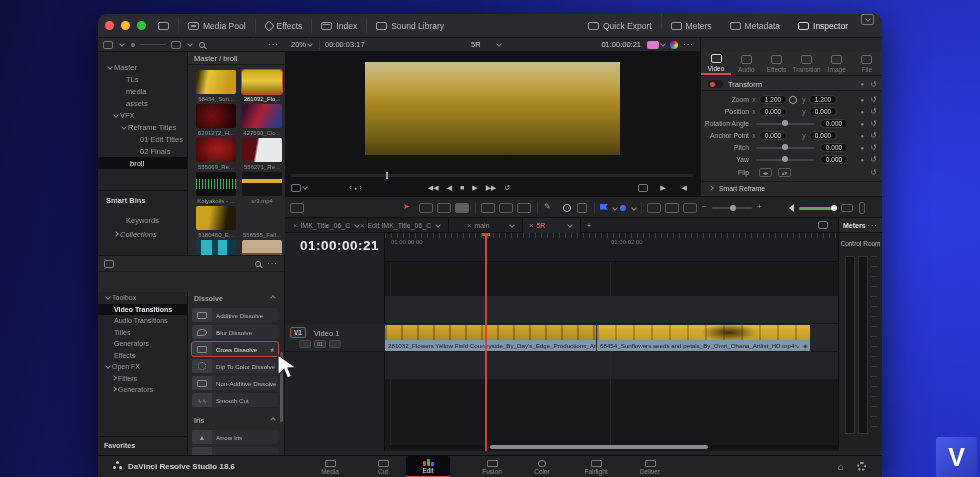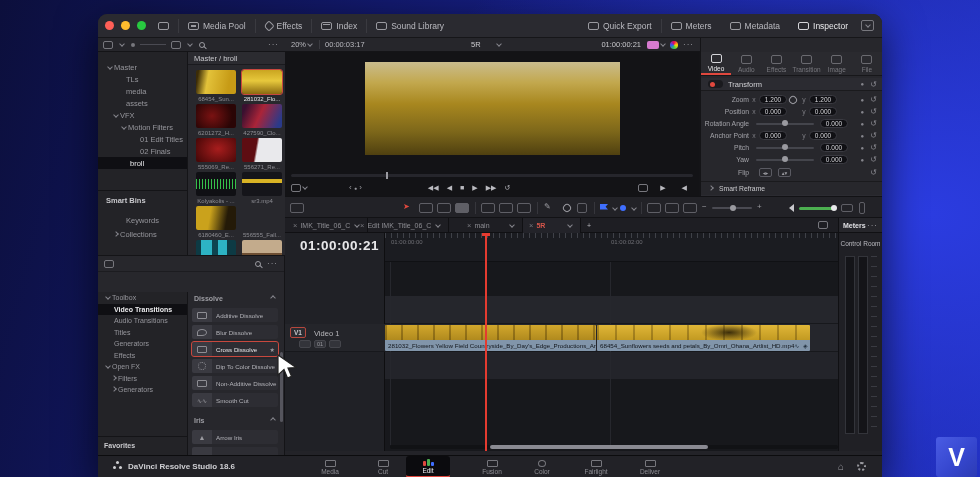--- a/index.html
+++ b/index.html
@@ -200,21 +200,21 @@
       <span class="tsep"></span>
       <div class="tbtn">
         <span class="ticon ix"></span>
         <span>Index</span>
       </div>
       <span class="tsep"></span>
       <div class="tbtn">
         <span class="ticon"></span>
         <span>Sound Library</span>
       </div>
-      <div style="margin-left:auto; display:flex; align-items:center; height:100%;">
+      <div style="margin-left:auto; display:flex; align-items:flex-start; height:100%;">
         <div class="tbtn">
           <span class="ticon"></span>
           <span>Quick Export</span>
         </div>
         <span class="tsep"></span>
         <div class="tbtn">
           <span class="ticon"></span>
           <span>Meters</span>
         </div>
         <div class="tbtn">
@@ -272,39 +272,39 @@
         </div>
       <div class="binrow" style="padding-left:28px;">
           <span>assets</span>
         </div>
       <div class="binrow" style="padding-left:14px;">
           <span class="chev"></span>
           <span>VFX</span>
         </div>
       <div class="binrow" style="padding-left:22px;">
           <span class="chev"></span>
-          <span>Motion Filters</span>
+          <span>Reframe Titles</span>
         </div>
       <div class="binrow" style="padding-left:42px;">
           <span>01 Edit Titles</span>
         </div>
       <div class="binrow" style="padding-left:42px;">
           <span>02 Finals</span>
         </div>
       <div class="binrow sel" style="padding-left:32px;">
           <span>broll</span>
         </div>
       <div style="position:absolute; left:0; top:138px; width:100%; height:1px; background:#141417;"></div>
       <div class="binrow" style="padding-left:8px; position:absolute; top:142px; width:100%; color:#c9c9cd; font-weight:bold;">
           <span>Smart Bins</span>
         </div>
       <div class="binrow" style="padding-left:28px; position:absolute; top:162px; width:100%;">
           <span>Keywords</span>
         </div>
-      <div class="binrow" style="padding-left:14px; position:absolute; top:176px; width:100%;">
+      <div class="binrow" style="padding-left:14px; position:absolute; top:176px; width:100%;font-style:italic;">
           <span class="chev r"></span>
           <span>Collections</span>
         </div>
     </div>
 
     <div class="thumbs">
       <div class="path">
           <span>Master / broll</span>
         </div>
       <div class="th" style="left:8px; top:18px;">

